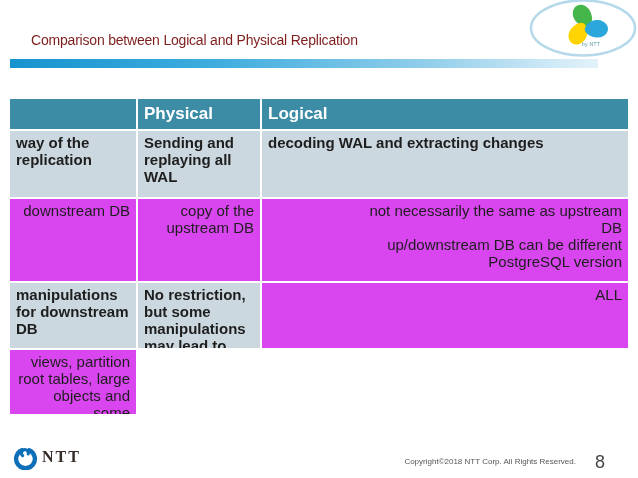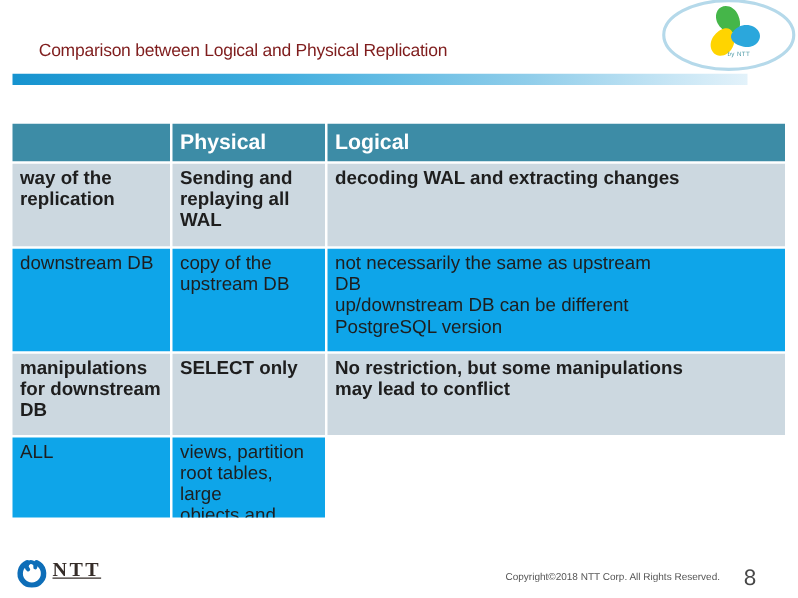--- a/index.html
+++ b/index.html
@@ -36,28 +36,28 @@
   .cell{
     padding:3px 6px;
     font-size:15px;line-height:17px;color:#1e1e1e;
     white-space:pre-line;overflow:hidden;
   }
   .cell.th{
     background:#3d8ca6;color:#ffffff;font-weight:bold;font-size:17px;
     line-height:25px;padding:2px 6px;
   }
   .cell.band-a{background:#ccd8e0;font-weight:bold;}
-  .cell.band-b{background:#0ea5e9;}
+  .cell.band-b{background:#d946ef;text-align:right;}
 
   
   .ntt-mark{position:absolute;left:13px;top:445px;width:25px;height:25px;}
   .ntt-word{
     position:absolute;left:42px;top:448px;
     font-family:"Liberation Serif","DejaVu Serif",serif;
-    font-size:16px;font-weight:bold;letter-spacing:2px;color:#352c28;text-decoration:underline;
+    font-size:16px;font-weight:bold;letter-spacing:2px;color:#352c28;
   }
   .copyright{
     position:absolute;right:62px;top:457px;
     font-size:8px;color:#555555;white-space:nowrap;
   }
   .page-number{
     position:absolute;left:595px;top:452px;
     font-size:18px;color:#474747;
   }
 </style>
@@ -93,21 +93,20 @@
   <div class="cell band-b">copy of the
 upstream DB</div>
   <div class="cell band-b">not necessarily the same as upstream
 DB
 up/downstream DB can be different
 PostgreSQL version</div>
 
   <div class="cell band-a">manipulations
 for downstream
 DB</div>
-  <div class="cell band-a">SELECT only</div>
   <div class="cell band-a">No restriction, but some manipulations
 may lead to conflict</div>
 
   <div class="cell band-b">ALL</div>
   <div class="cell band-b">views, partition root tables, large
 objects and some manipulations
 including DDL are NOT replicated</div>
 </div>
 
 <svg class="ntt-mark" viewBox="0 0 24 24">

